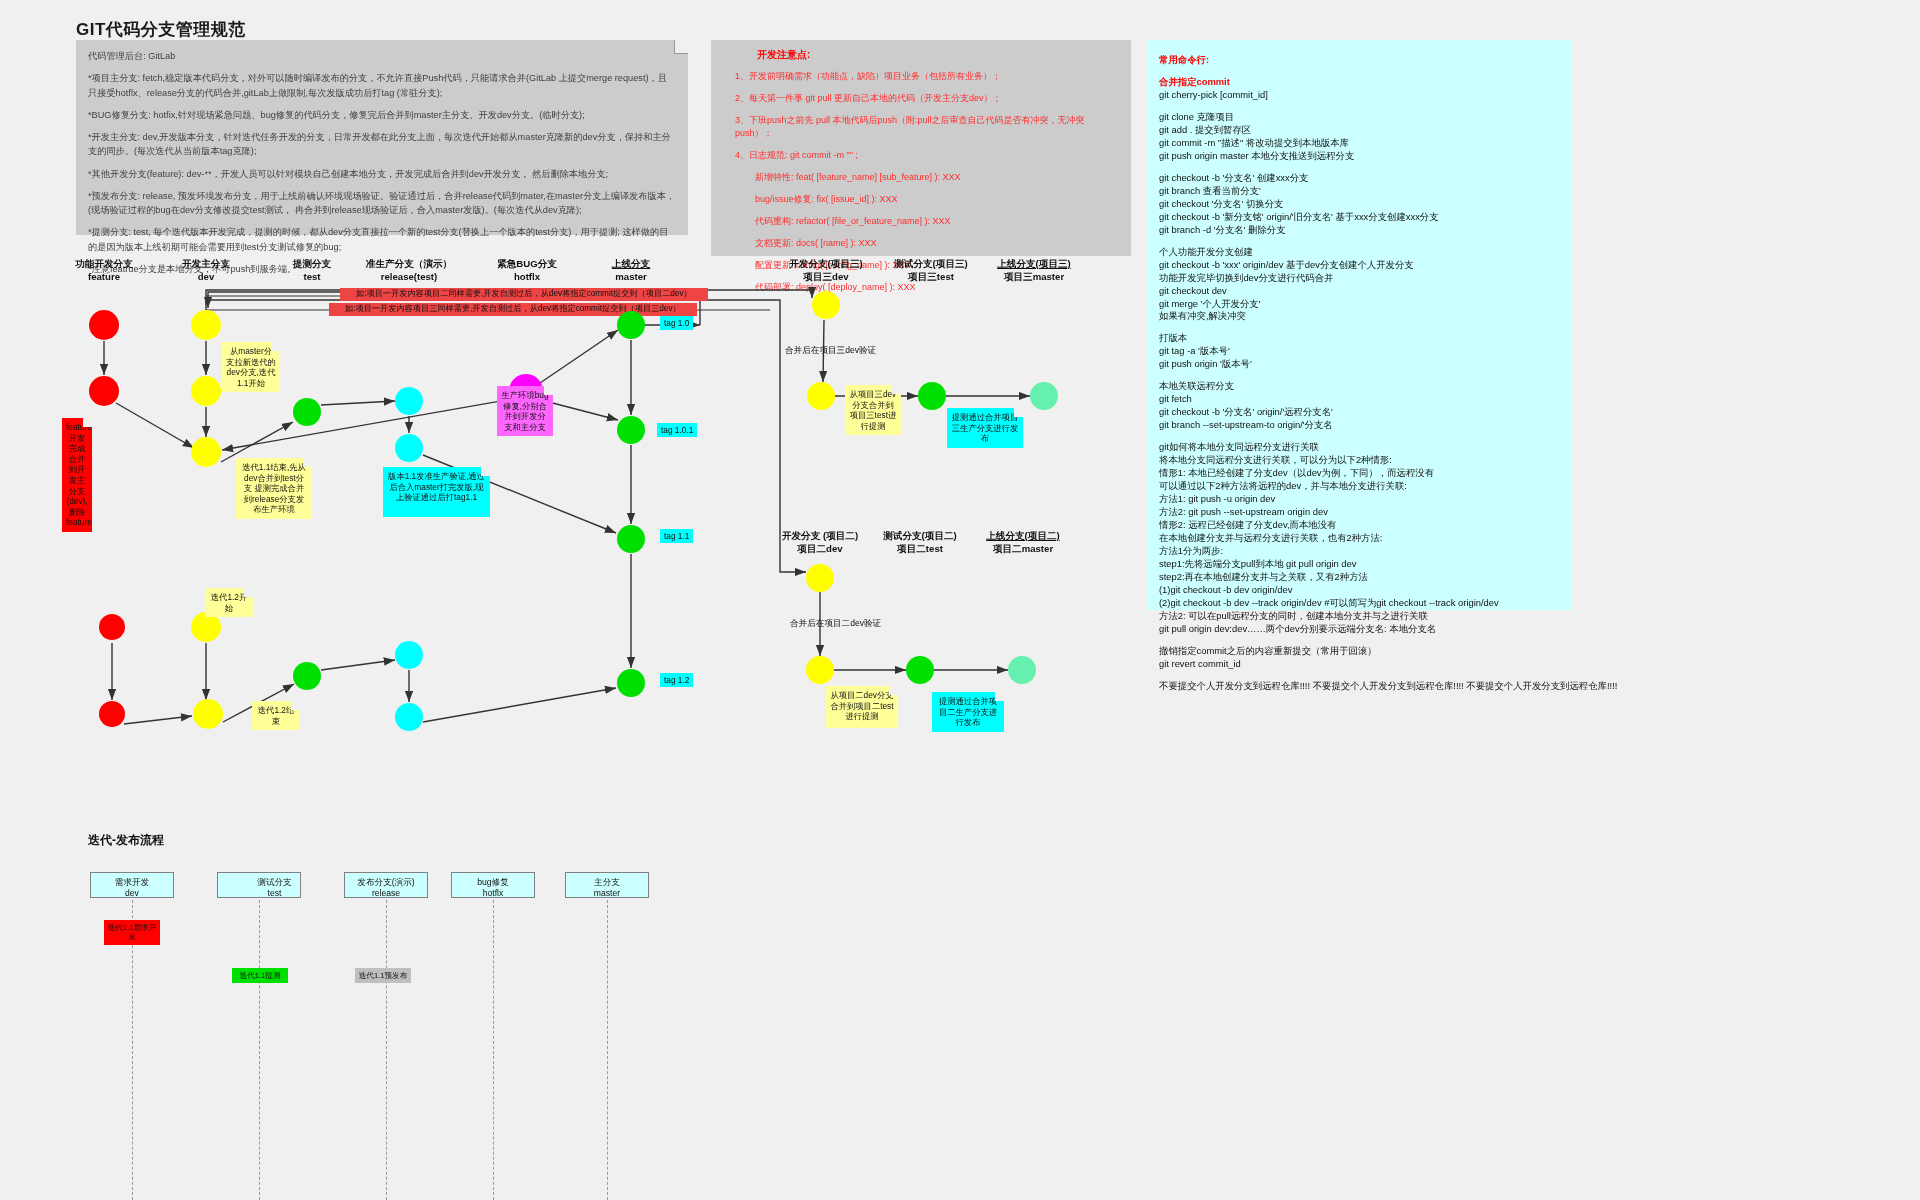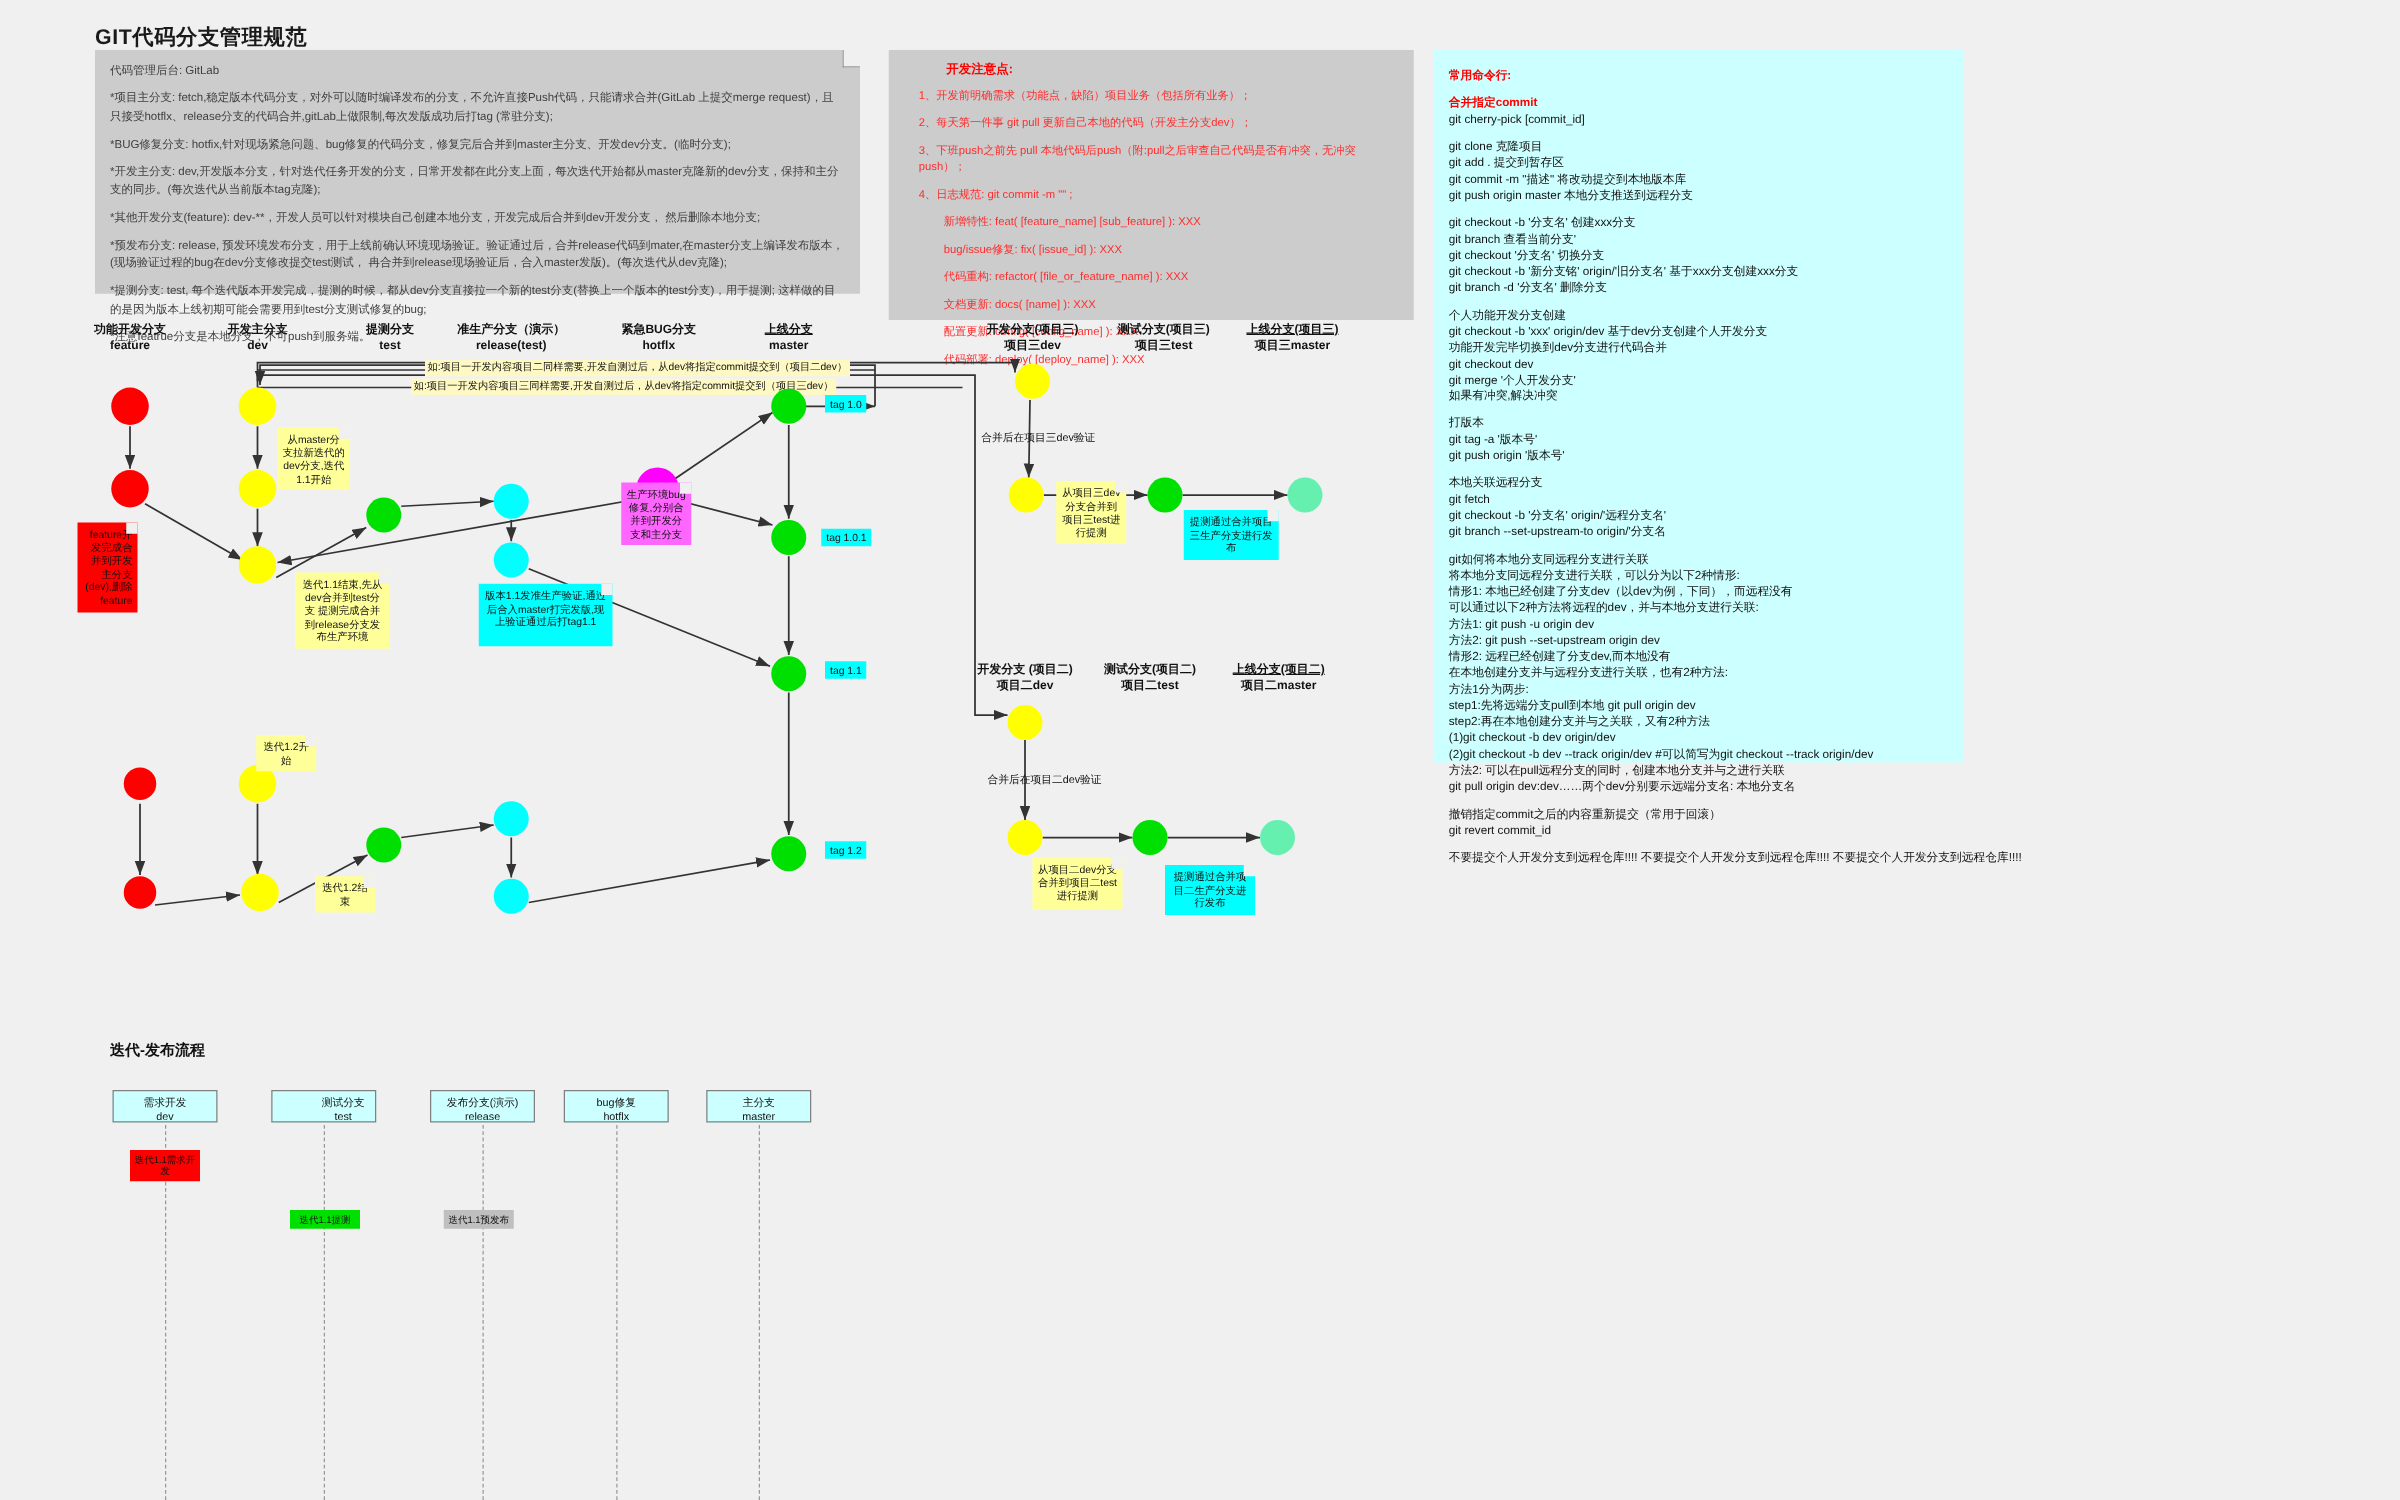--- a/index.html
+++ b/index.html
@@ -88,21 +88,21 @@
     font-size:8.3px;
     line-height:1.28;
     text-align:center;
     padding:4px 4px;
     color:#111;
   }
   .s-yellow { background:#ffff99; }
   .s-red    { background:#ff0000; color:#111; }
   .s-cyan   { background:#00ffff; }
   .s-magenta{ background:#ff66ff; }
-  .s-white  { background:#fef9c3; font-size:8.2px; text-align:left; padding:1px 2px; white-space:nowrap; }
+  .s-white  { background:#ef4444; font-size:8.2px; text-align:left; padding:1px 16px; white-space:nowrap; }
   .sfold {
     position:absolute; right:0; top:0; width:9px; height:9px;
     background:#f0f0f0;
   }
   .tag-box {
     position:absolute; background:#00ffff; font-size:8.3px;
     text-align:center; padding:2px 4px; line-height:1.25; color:#111;
   }
 
   
@@ -322,21 +322,21 @@
       <div class="node n-green" style="left: 617px; top: 669px; width: 28px; height: 28px;"></div>
       <div class="node n-yellow" style="left: 812px; top: 291px; width: 28px; height: 28px;"></div>
       <div class="node n-yellow" style="left: 807px; top: 382px; width: 28px; height: 28px;"></div>
       <div class="node n-green" style="left: 918px; top: 382px; width: 28px; height: 28px;"></div>
       <div class="node n-mint" style="left: 1030px; top: 382px; width: 28px; height: 28px;"></div>
       <div class="node n-yellow" style="left: 806px; top: 564px; width: 28px; height: 28px;"></div>
       <div class="node n-yellow" style="left: 806px; top: 656px; width: 28px; height: 28px;"></div>
       <div class="node n-green" style="left: 906px; top: 656px; width: 28px; height: 28px;"></div>
       <div class="node n-mint" style="left: 1008px; top: 656px; width: 28px; height: 28px;"></div>
       <div class="sticky s-yellow" style="left: 222px; top: 342px; width: 58px; min-height: 42px;">从master分支拉新迭代的dev分支,迭代1.1开始<div class="sfold"></div></div>
-      <div class="sticky s-red" style="left: 62px; top: 418px; width: 48px; min-height: 60px; text-align: right;">feature开发完成合并到开发主分支(dev),删除feature<div class="sfold"></div></div>
+      <div class="sticky s-red" style="left: 62px; top: 418px; width: 30px; min-height: 60px;">feature开发完成合并到开发主分支(dev),删除feature<div class="sfold"></div></div>
       <div class="sticky s-yellow" style="left: 236px; top: 458px; width: 76px; min-height: 50px;">迭代1.1结束,先从dev合并到test分支 提测完成合并到release分支发布生产环境<div class="sfold"></div></div>
       <div class="sticky s-magenta" style="left: 497px; top: 386px; width: 56px; min-height: 46px;">生产环境bug修复,分别合并到开发分支和主分支<div class="sfold"></div></div>
       <div class="sticky s-cyan" style="left: 383px; top: 467px; width: 107px; min-height: 50px;">版本1.1发准生产验证,通过后合入master打完发版,现上验证通过后打tag1.1<div class="sfold"></div></div>
       <div class="sticky s-yellow" style="left: 205px; top: 588px; width: 48px; min-height: 24px;">迭代1.2开始<div class="sfold"></div></div>
       <div class="sticky s-yellow" style="left: 252px; top: 701px; width: 48px; min-height: 24px;">迭代1.2结束<div class="sfold"></div></div>
       <div class="sticky s-yellow" style="left: 845px; top: 385px; width: 56px; min-height: 46px;">从项目三dev分支合并到项目三test进行提测<div class="sfold"></div></div>
       <div class="sticky s-cyan" style="left: 947px; top: 408px; width: 76px; min-height: 38px;">提测通过合并项目三生产分支进行发布<div class="sfold"></div></div>
       <div class="sticky s-yellow" style="left: 826px; top: 686px; width: 72px; min-height: 42px;">从项目二dev分支合并到项目二test进行提测<div class="sfold"></div></div>
       <div class="sticky s-cyan" style="left: 932px; top: 692px; width: 72px; min-height: 38px;">提测通过合并项目二生产分支进行发布<div class="sfold"></div></div>
       <div class="abs" style="left: 785px; top: 345px; font-size: 8.6px; color: rgb(17, 17, 17);">合并后在项目三dev验证</div>

